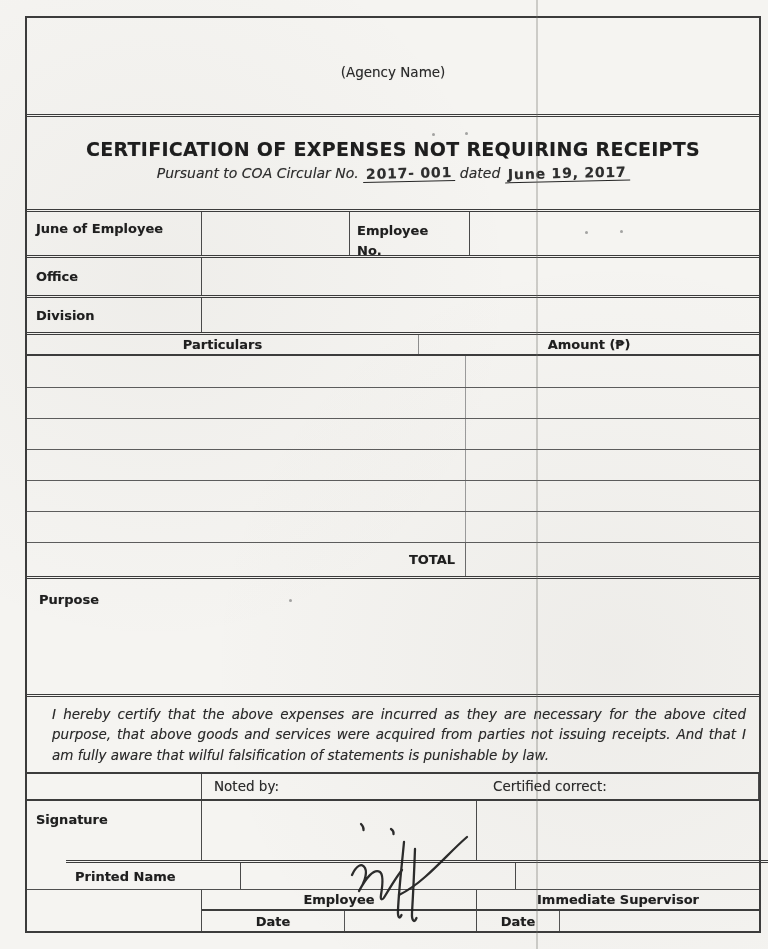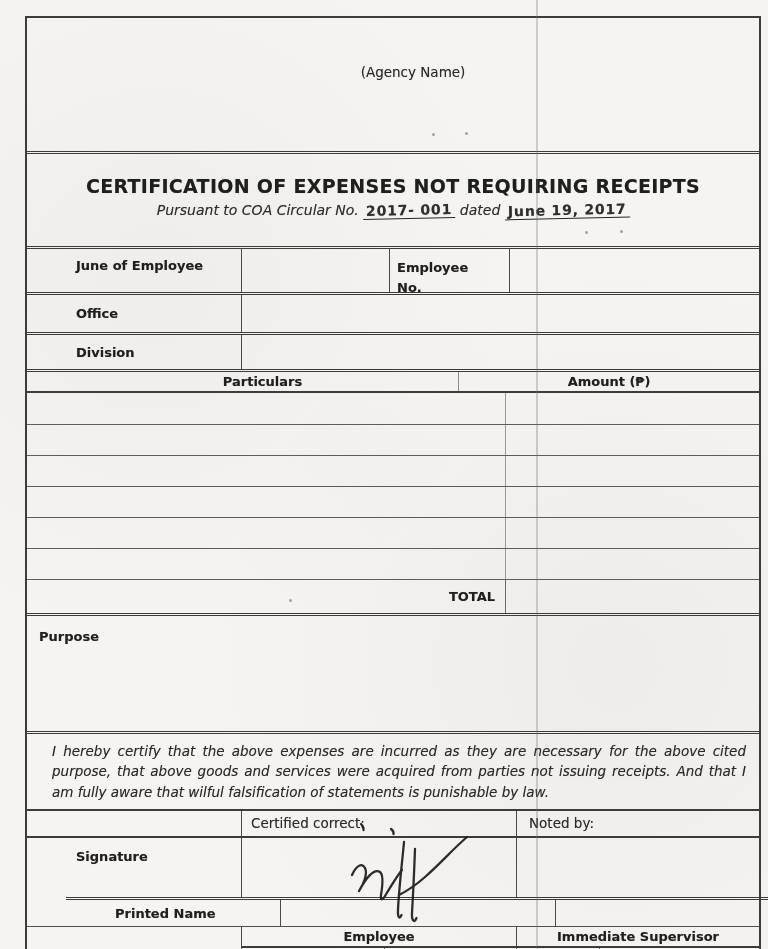--- a/index.html
+++ b/index.html
@@ -9,27 +9,27 @@
     background:#f5f4f1;
     background-image:
       radial-gradient(circle at 20% 30%, rgba(120,115,105,0.05), transparent 40%),
       radial-gradient(circle at 80% 70%, rgba(120,115,105,0.06), transparent 45%);
     font-family:"DejaVu Sans","Liberation Sans",sans-serif;
     color:#262626; overflow:hidden;
     text-shadow:0 0 0.7px rgba(60,60,60,0.45);
   }
   .form { position:absolute; left:25px; top:16px; width:736px;
           border:2px solid #3c3c3c; background:transparent; }
-  .row { display:flex; width:100%;padding-left:40px; }
+  .row { display:flex; width:100%; }
   .cell { position:relative; }
 
   
   .agency-row { height:96px; display:flex; align-items:center; justify-content:center; padding-top:12px; }
   .agency-name { font-size:13.5px; color:#2b2b2b; }
-  .title-row { height:95px; border-top:3px double #3c3c3c; text-align:center; padding-top:21px;margin-top:37px; }
+  .title-row { height:95px; border-top:3px double #3c3c3c; text-align:center; padding-top:21px; }
   .form-title { font-size:19px; font-weight:700; letter-spacing:0.3px; color:#1e1e1e; }
   .form-subtitle { margin-top:5px; font-size:14px; font-style:italic; color:#2e2e2e; }
   .hand { display:inline-block; font-style:normal; font-weight:600; letter-spacing:0.8px;
           border-bottom:1.8px solid #262626; padding:0 3px 0 3px; transform:rotate(-1.3deg); }
 
   
   .name-row { height:46px; border-top:3px double #3c3c3c; }
   .name-row .cell { padding-top:9px; }
   .lbl { font-weight:700; font-size:13px; color:#1f1f1f; }
   .c-namelbl { width:175px; border-right:1px solid #4a4a4a; padding-left:9px; }
@@ -164,22 +164,22 @@
       <span class="lbl">Purpose</span>
       <span></span>
     </div>
 
     <div class="cert-row">
       <p class="cert-text">I hereby certify that the above expenses are incurred as they are necessary for the above cited purpose, that above goods and services were acquired from parties not issuing receipts. And that I am fully aware that wilful falsification of statements is punishable by law.</p>
     </div>
 
     <div class="row sig-head">
       <div class="cell sig-c1"></div>
+      <div class="cell sig-c3">Noted by:</div>
       <div class="cell sig-c2">Certified correct:</div>
-      <div class="cell sig-c3">Noted by:</div>
     </div>
 
     <div class="row sig-signature">
       <div class="cell sig-c1 lbl">Signature</div>
       <div class="cell sig-c2"></div>
       <div class="cell sig-c3"></div>
     </div>
 
     <div class="row sig-printed">
       <div class="cell sig-c1 lbl">Printed Name</div>

